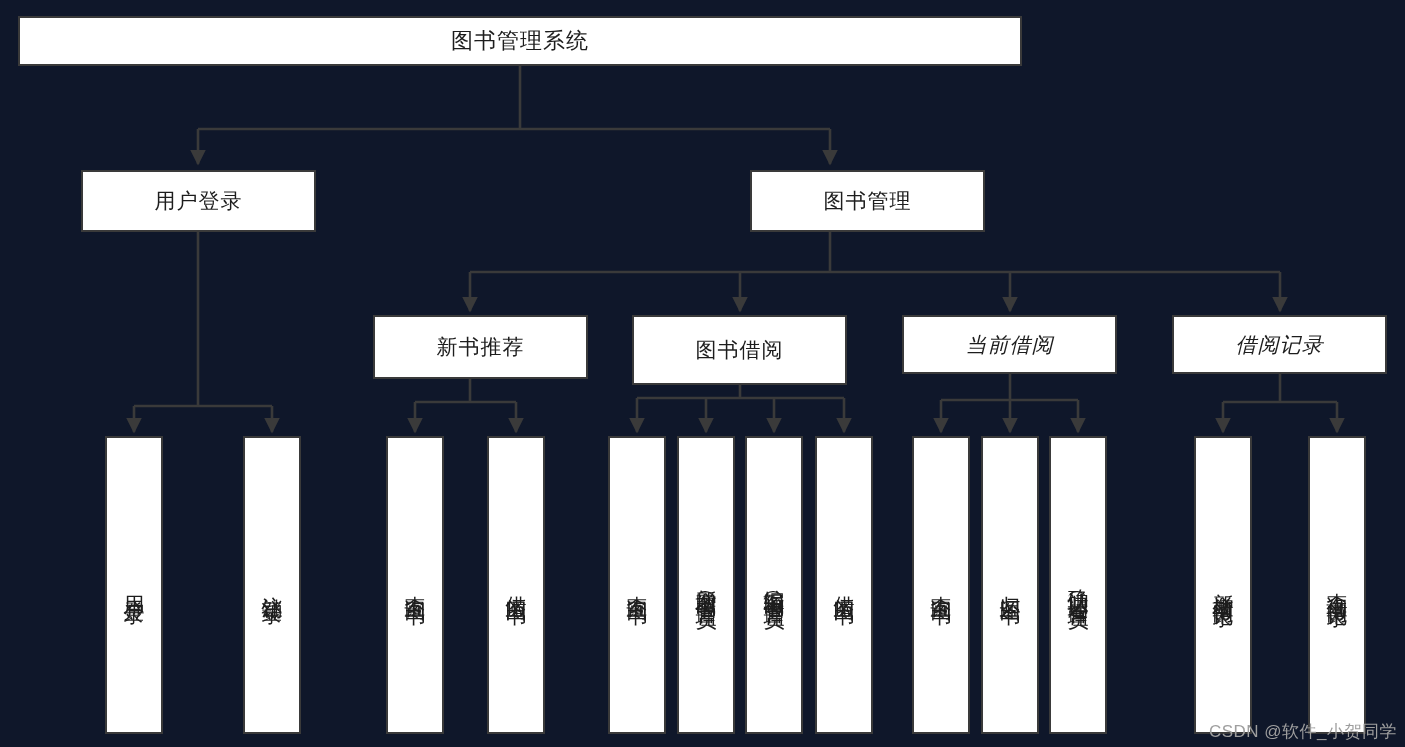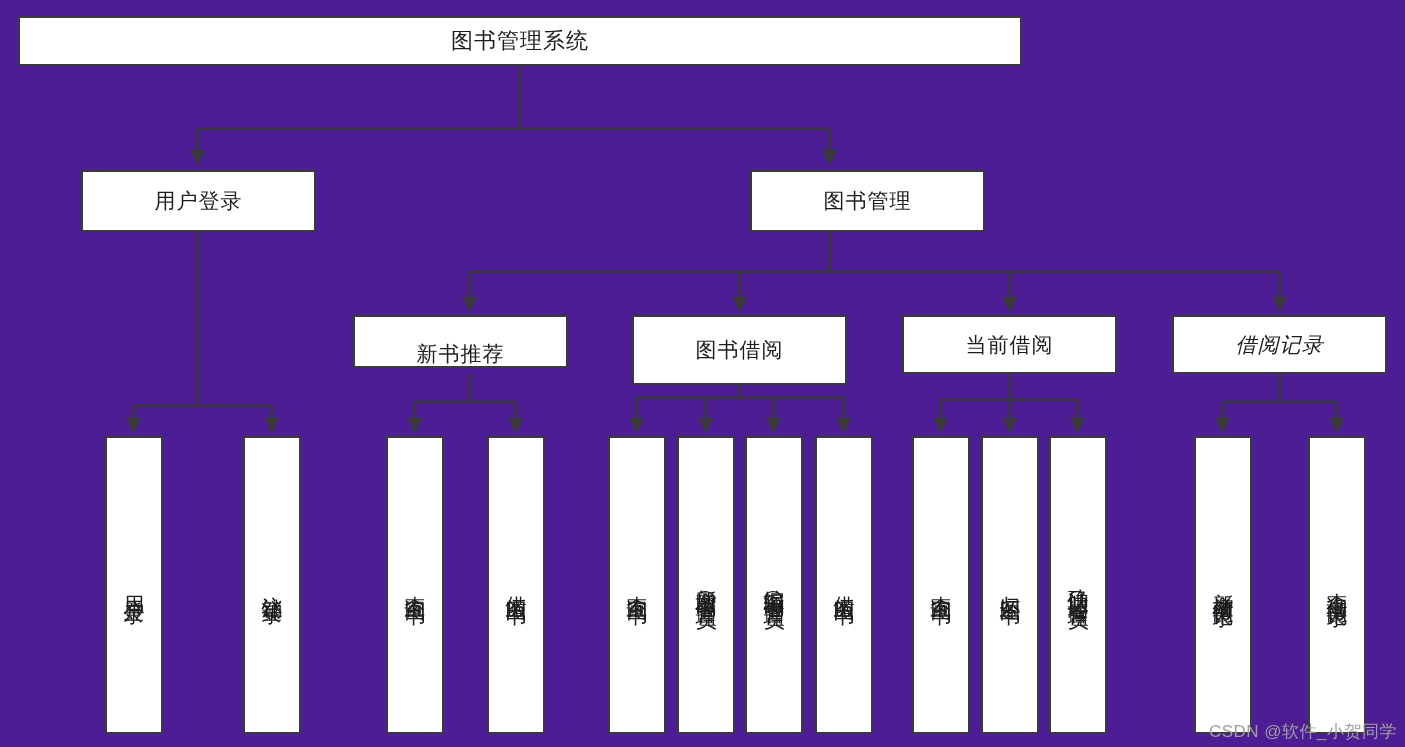--- a/index.html
+++ b/index.html
@@ -8,21 +8,21 @@
     padding: 0;
     background: #ffffff;
   }
   body {
     font-family: "Liberation Sans", "DejaVu Sans", sans-serif;
   }
   #canvas {
     position: relative;
     width: 1405px;
     height: 747px;
-    background: #4c1d95;
+    background: #0f172a;
     overflow: hidden;
   }
   #edges {
     position: absolute;
     left: 0;
     top: 0;
     width: 1405px;
     height: 747px;
     pointer-events: none;
   }
@@ -131,27 +131,27 @@
     <span>图书管理系统</span>
   </div>
 
   <div class="node h" style="left:81px; top:170px; width:235px; height:62px;">
     <span>用户登录</span>
   </div>
   <div class="node h" style="left:750px; top:170px; width:235px; height:62px;">
     <span>图书管理</span>
   </div>
 
-  <div class="node h" style="left:353px; top:315px; width:215px; height:53px;align-items:flex-end;">
+  <div class="node h" style="left:373px; top:315px; width:215px; height:64px;">
     <span>新书推荐</span>
   </div>
   <div class="node h" style="left:632px; top:315px; width:215px; height:70px;">
     <span>图书借阅</span>
   </div>
-  <div class="node h" style="left:902px; top:315px; width:215px; height:59px;">
+  <div class="node h" style="left:902px; top:315px; width:215px; height:59px;font-style:italic;">
     <span>当前借阅</span>
   </div>
   <div class="node h" style="left:1172px; top:315px; width:215px; height:59px;font-style:italic;">
     <span>借阅记录</span>
   </div>
 
   <div class="node v" style="left:105px; top:436px; width:58px; height:298px;">
     <span class="vlabel">用户登录</span>
   </div>
   <div class="node v" style="left:243px; top:436px; width:58px; height:298px;">

